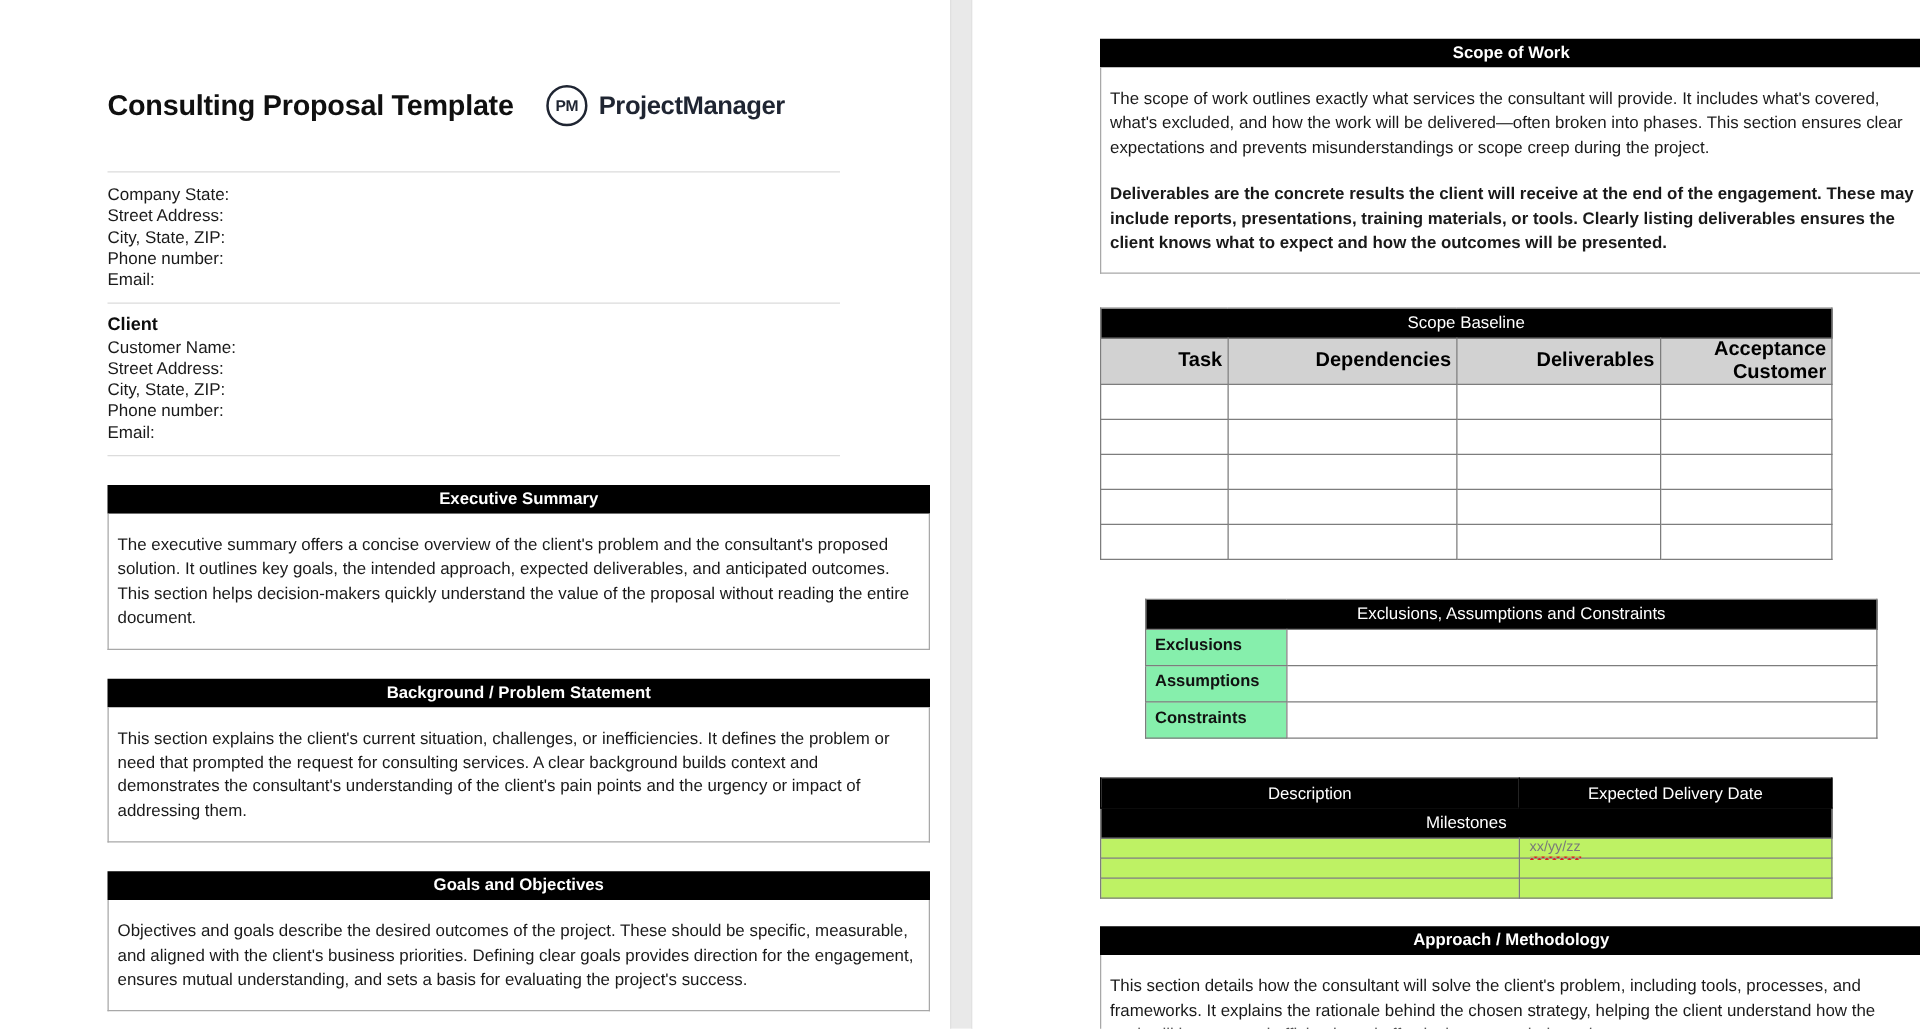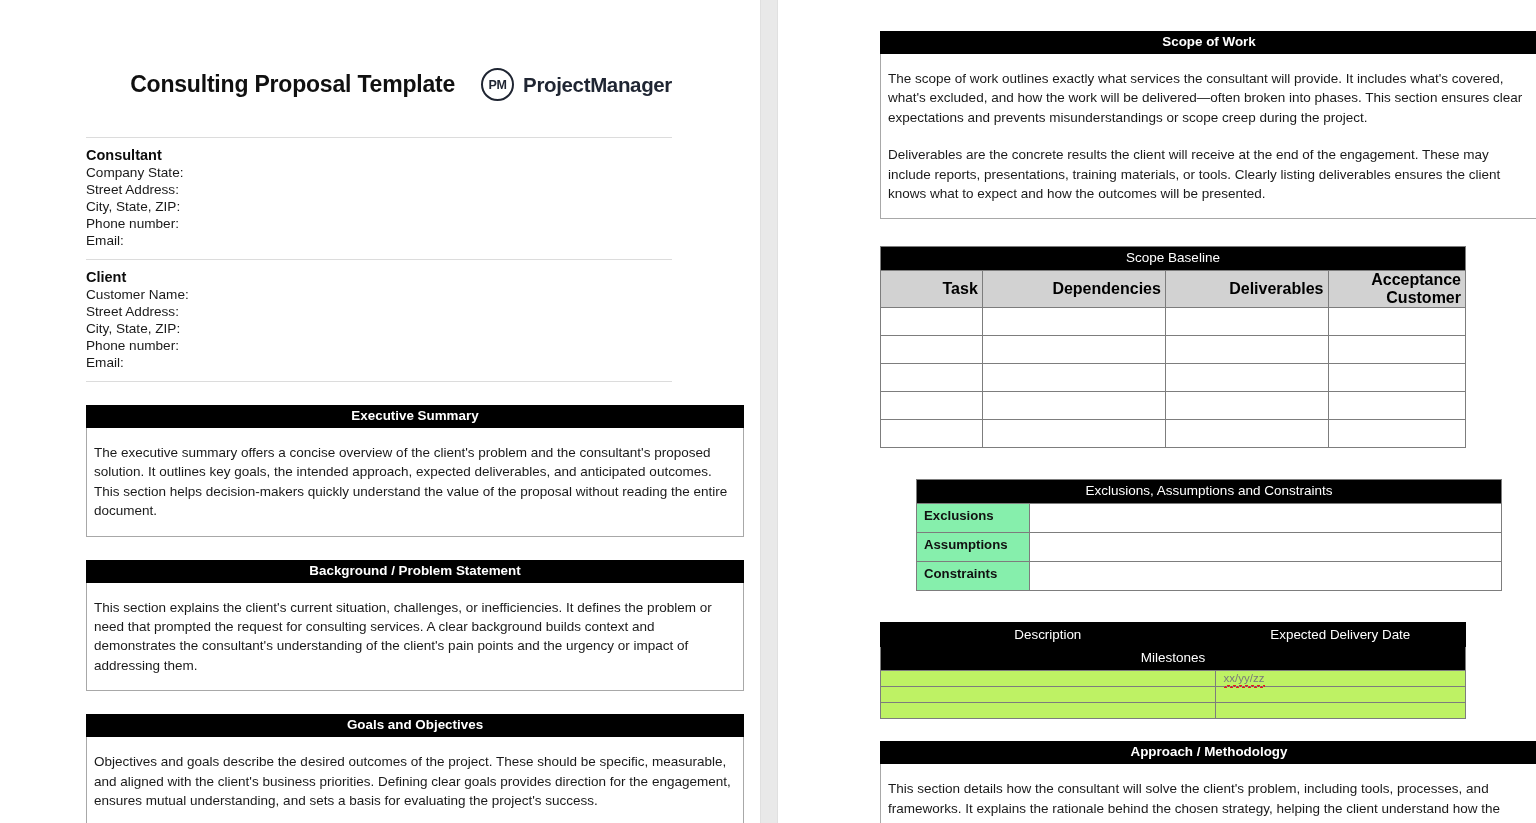--- a/index.html
+++ b/index.html
@@ -16,21 +16,21 @@
   .page { position: relative; height: 823px; background: #fff; flex: none; }
   .page-left  { width: 760px; }
   .gutter     { width: 18px; background: #e9e9e9; flex: none;
                 border-left: 1px solid #e0e0e0; border-right: 1px solid #e0e0e0; }
   .page-right { width: 756px; }
 
   
   .lp-inner { position: absolute; left: 86px; top: 0; width: 586px; }
 
   .doc-head {
-    display: flex; align-items: center; justify-content: flex-end;
+    display: flex; align-items: center; 
     gap: 26px; padding-top: 68px; padding-right: 0;
   }
   .doc-title {
     font-size: 23px; font-weight: bold; color: #101010;
     letter-spacing: -0.2px; white-space: nowrap;
   }
   .brand { display: flex; align-items: center; gap: 9px; }
   .brand-mark {
     width: 33px; height: 33px; border-radius: 50%;
     border: 2.4px solid #1f2532; color: #1f2532;
@@ -56,21 +56,21 @@
     font-size: 13.4px; font-weight: bold; padding: 4px 6px 5px;
     line-height: 14px;
   }
   .sec-body {
     border: 1px solid #a8a8a8; border-top: none;
     padding: 15px 6px 15px 7px; background: #fff;
   }
   .sec-body p {
     margin: 0; font-size: 13.5px; line-height: 19.4px; color: #1a1a1a;
   }
-  .sec-body p + p { margin-top: 18px; }
+  .sec-body p + p { margin-top: 18px; font-weight: bold; }
 
   
   .rp-inner { position: absolute; left: 102px; top: 0; width: 586px; }
   .rp-inner .sec { margin-top: 27px; }
   .rp-first { margin-top: 31px !important; }
 
   
   table { border-collapse: collapse; width: 586px; table-layout: fixed; }
   .tbl-title {
     background: #000; color: #fff; text-align: center;
@@ -119,21 +119,20 @@
         <div class="doc-title">Consulting Proposal Template</div>
         <div class="brand">
           <div class="brand-mark">PM</div>
           <div class="brand-name">ProjectManager</div>
         </div>
       </div>
 
       <div class="rule rule-head"></div>
 
       <div class="party">
-        <div class="party-title">Consultant</div>
         <div class="party-line">Company State:</div>
         <div class="party-line">Street Address:</div>
         <div class="party-line">City, State, ZIP:</div>
         <div class="party-line">Phone number:</div>
         <div class="party-line">Email:</div>
       </div>
 
       <div class="rule"></div>
 
       <div class="party">

